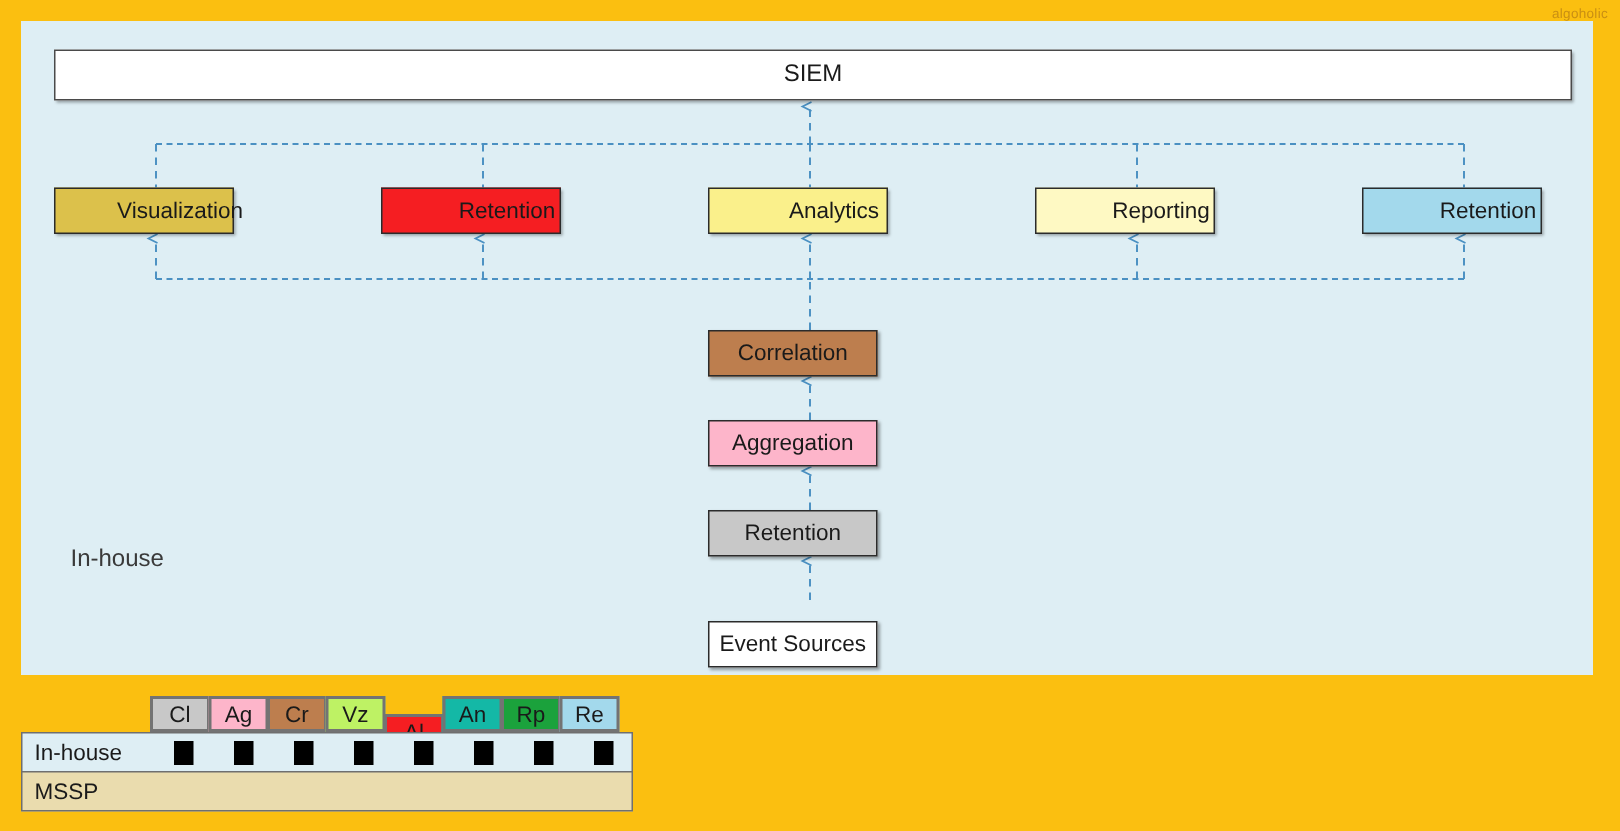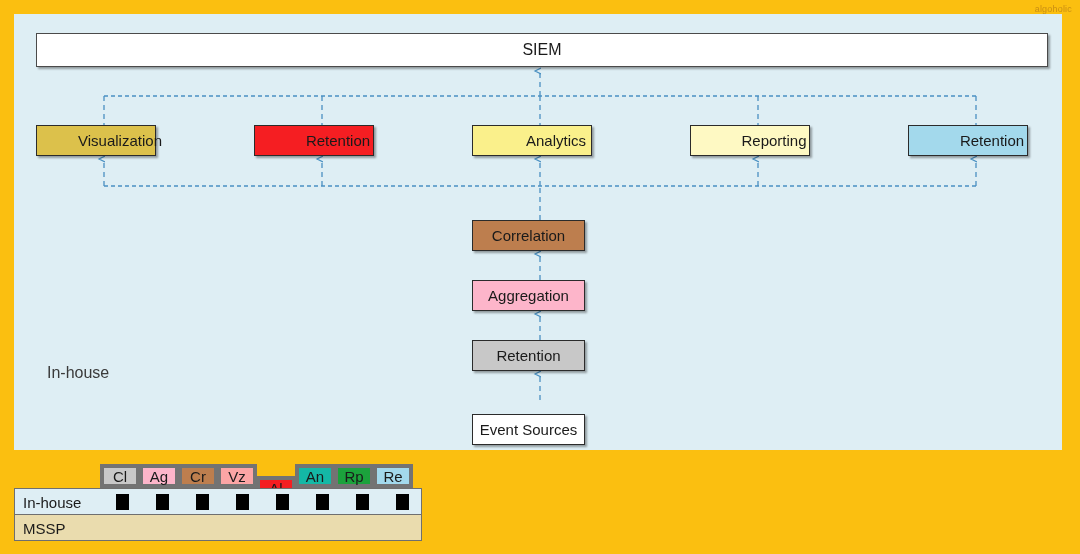--- a/index.html
+++ b/index.html
@@ -115,21 +115,21 @@
     position: absolute;
     left: 87px;
     top: 0px;
     display: flex;
     height: 24px;
   }
   .lg-head {
     box-sizing: border-box;
     width: 40px;
     height: 24px;
-    border: 4px solid #737373;
+    border: 2px solid #737373;
     margin-left: -1px;
     display: flex;
     align-items: center;
     justify-content: center;
     font-size: 15px;
     color: #1A1A1A;
     font-family: "Liberation Sans", sans-serif;
   }
   .lg-row {
     position: absolute;
@@ -246,21 +246,21 @@
 
   <div id="inhouse-caption">In-house</div>
 </div>
 
 <div id="legend">
 
   <div id="legend-header">
       <div class="lg-head" style="background: rgb(200, 200, 200);">Cl</div>
       <div class="lg-head" style="background: rgb(253, 181, 202);">Ag</div>
       <div class="lg-head" style="background: rgb(189, 126, 78);">Cr</div>
-      <div class="lg-head" style="background: #fca5a5;">Vz</div>
+      <div class="lg-head" style="background: #bef264;">Vz</div>
       <div class="lg-head" style="background: rgb(245, 30, 34); margin-top: 12px;">Al</div>
       <div class="lg-head" style="background: #14b8a6;">An</div>
       <div class="lg-head" style="background: rgb(27, 162, 60);">Rp</div>
       <div class="lg-head" style="background: rgb(163, 217, 236);">Re</div>
     </div>
 
   <div class="lg-row" id="row-inhouse" style="background: rgb(222, 238, 244);">
     <span class="lg-row-label">In-house</span>
     <div class="lg-marks">
         <div class="lg-cell">

